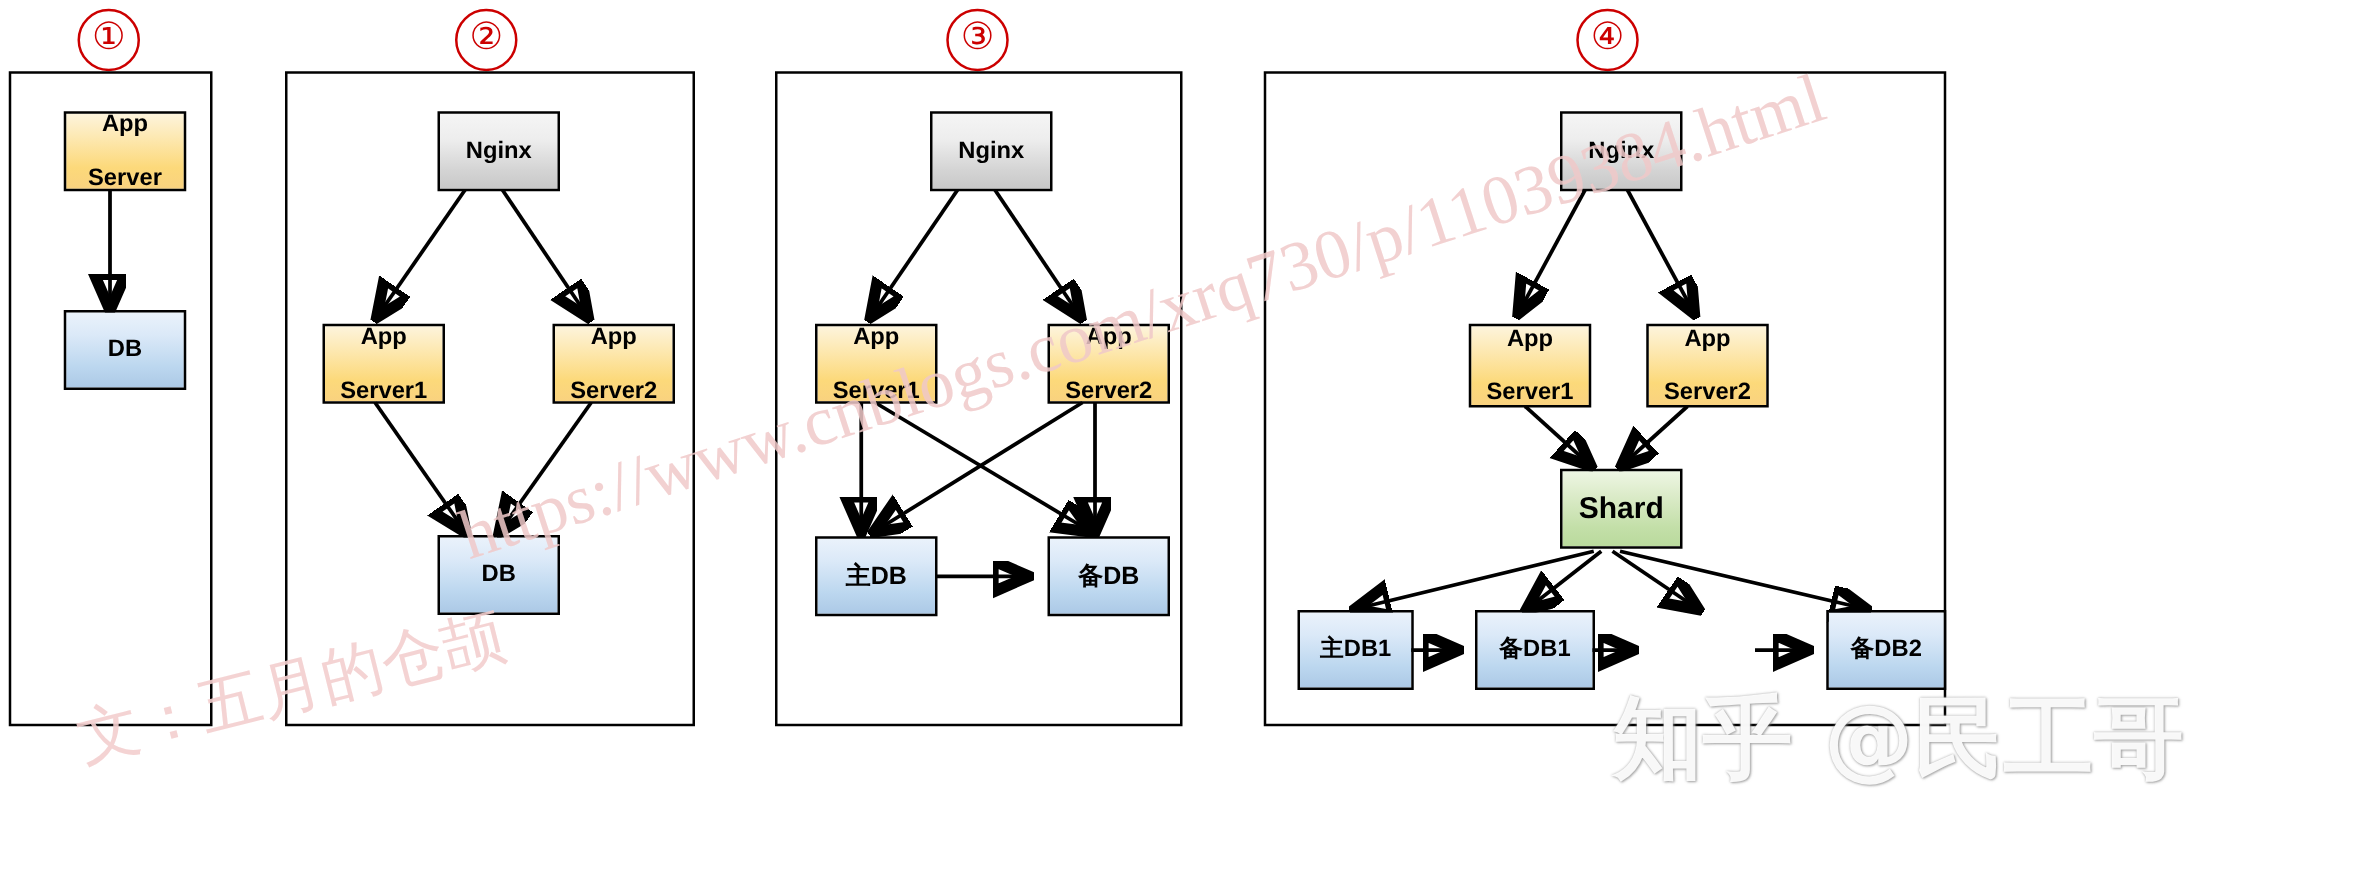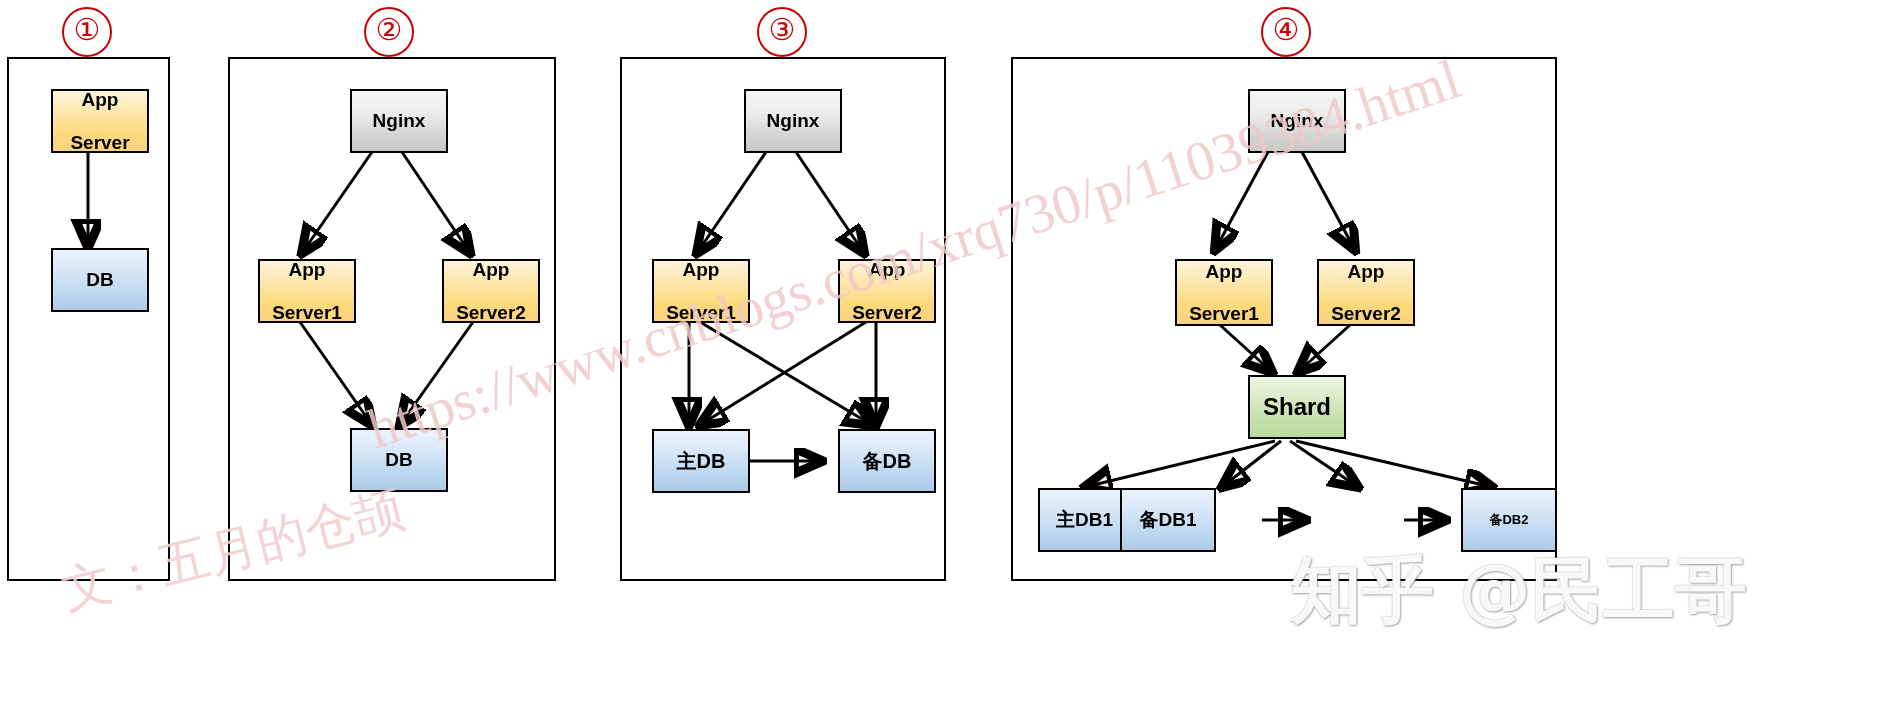--- a/index.html
+++ b/index.html
@@ -152,24 +152,24 @@
   <div class="node n-yellow" style="left:1305px;top:259px;width:98px;height:67px;font-size:19px;">
     <span><span>App</span><br>
           <span>Server2</span></span>
   </div>
   <div class="node n-green" style="left:1236px;top:375px;width:98px;height:64px;font-size:24px;text-align:center;">
     <span>Shard</span>
   </div>
   <div class="node n-blue" style="left:1026px;top:488px;width:93px;height:64px;font-size:19px;">
     <span>主DB1</span>
   </div>
-  <div class="node n-blue" style="left:1108px;top:488px;width:96px;height:64px;font-size:19px;">
+  <div class="node n-blue" style="left:1168px;top:488px;width:96px;height:64px;font-size:19px;">
     <span>备DB1</span>
   </div>
-  <div class="node n-blue" style="left:1449px;top:488px;width:96px;height:64px;font-size:13px;">
+  <div class="node n-blue" style="left:1449px;top:488px;width:96px;height:64px;font-size:19px;">
     <span>备DB2</span>
   </div>
 
   <div class="wm wm-url" style="left:360px;top:400px;">https://www.cnblogs.com/xrq730/p/11039384.html</div>
   <div class="wm wm-cn" style="left:55px;top:560px;">文：五月的仓颉</div>
   <div class="wm wm-zhihu" style="left:1290px;top:495px;">知乎 @民工哥</div>
 
 </div>
 
 </body></html>

